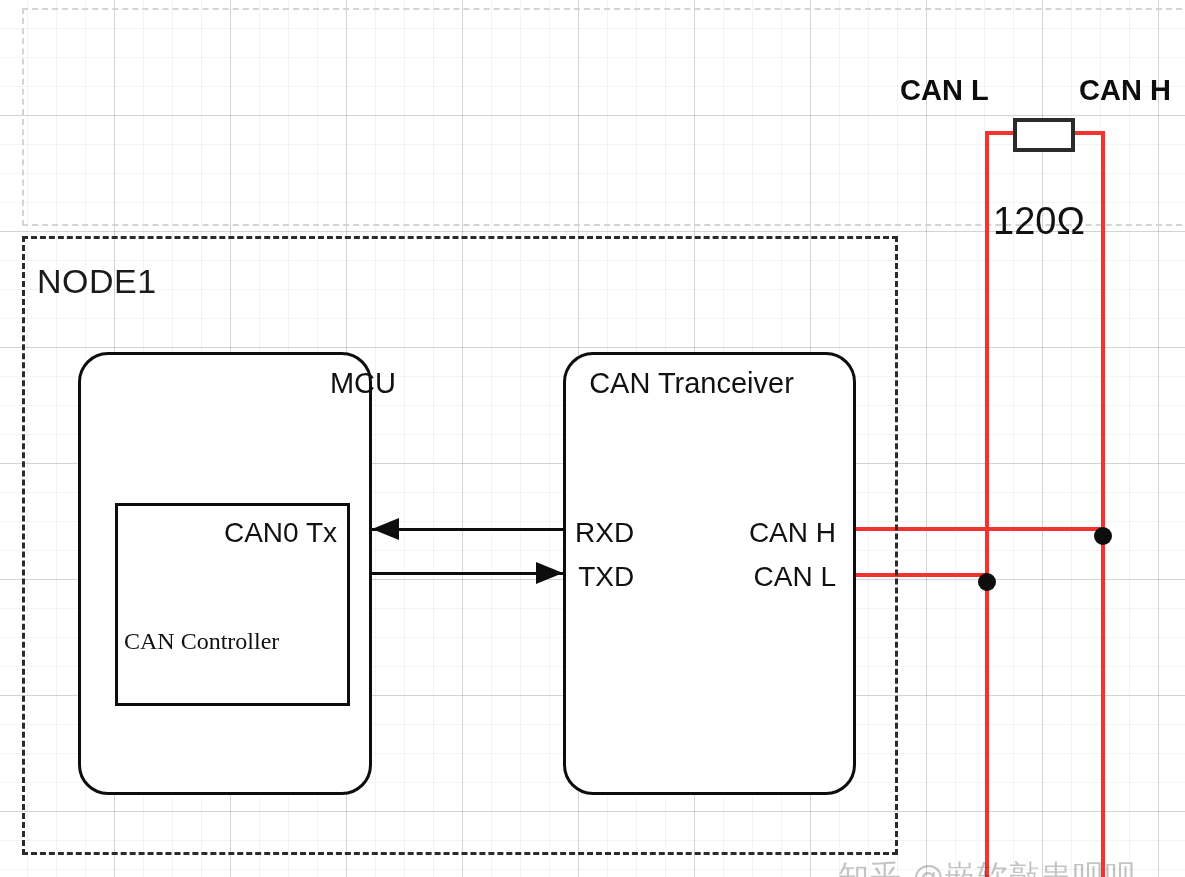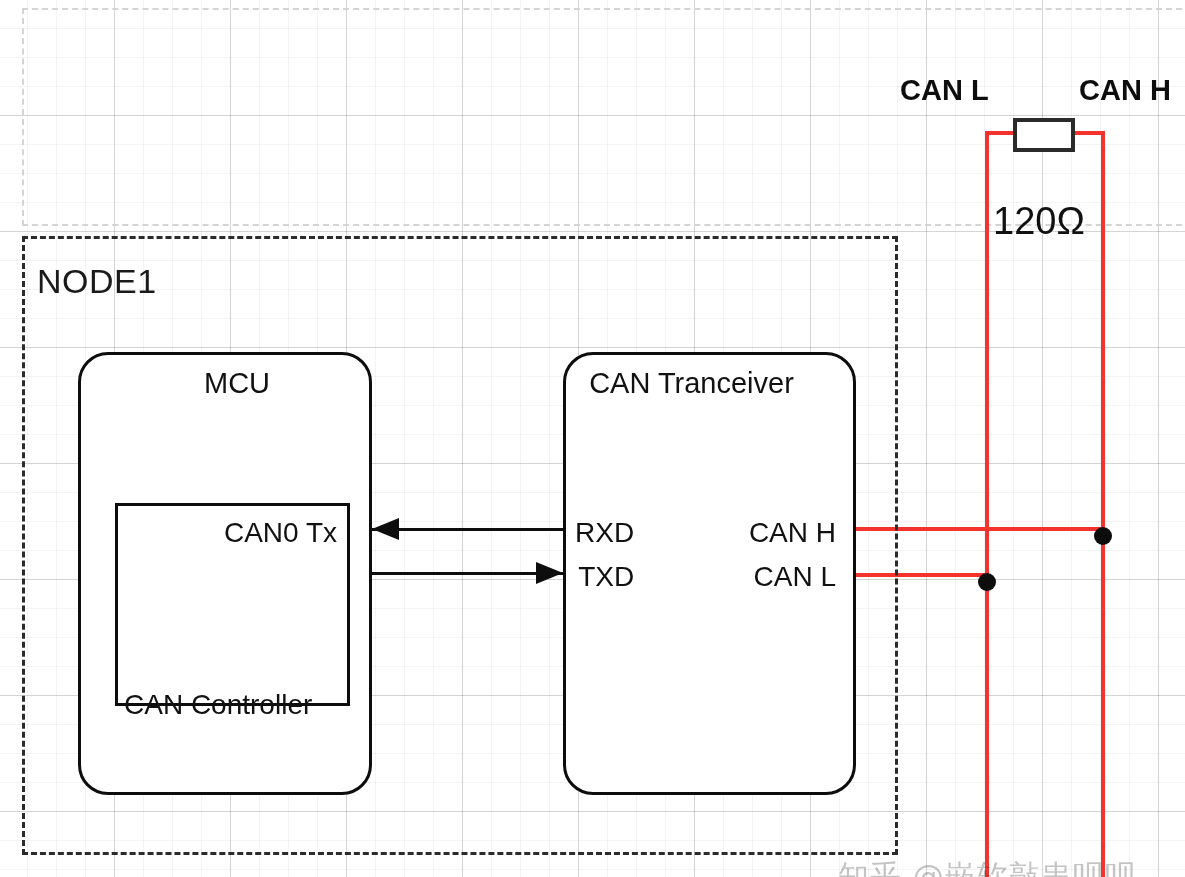--- a/index.html
+++ b/index.html
@@ -71,21 +71,21 @@
     border: 3px solid #0d0d0d;
     border-radius: 30px;
     box-sizing: border-box;
     background: #ffffff;
   }
   .mcu-title {
     position: absolute;
     left: 78px;
     top: 367px;
     width: 318px;
-    text-align: center;
+    text-align: right;
     font-size: 29px;
     color: #111111;
   }
 
   
   .ctrl-box {
     position: absolute;
     left: 115px;
     top: 503px;
     width: 235px;
@@ -100,24 +100,25 @@
     top: 511px;
     width: 222px;
     text-align: right;
     font-size: 28px;
     line-height: 44px;
     color: #111111;
   }
   .ctrl-name {
     position: absolute;
     left: 124px;
-    top: 689px;
-    font-size: 28px;
-    color: #111111;
-    white-space: nowrap;
+    top: 628px;
+    font-size: 24px;
+    color: #111111;
+    white-space: nowrap;
+    font-family: Liberation Serif, serif;
   }
 
   
   .trx-box {
     position: absolute;
     left: 563px;
     top: 352px;
     width: 293px;
     height: 443px;
     border: 3px solid #0d0d0d;

